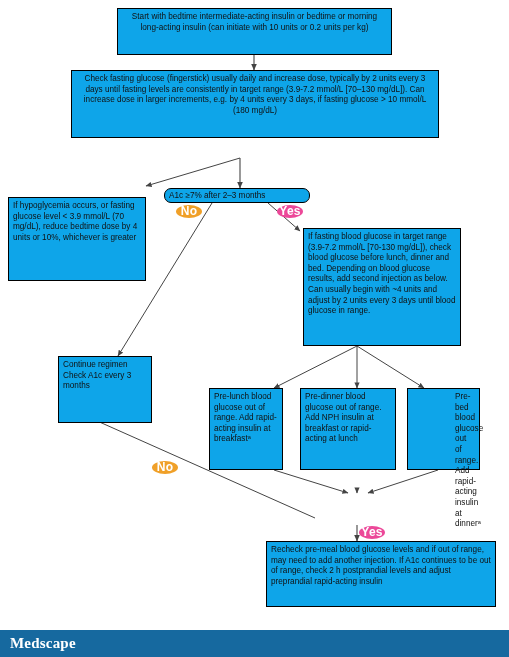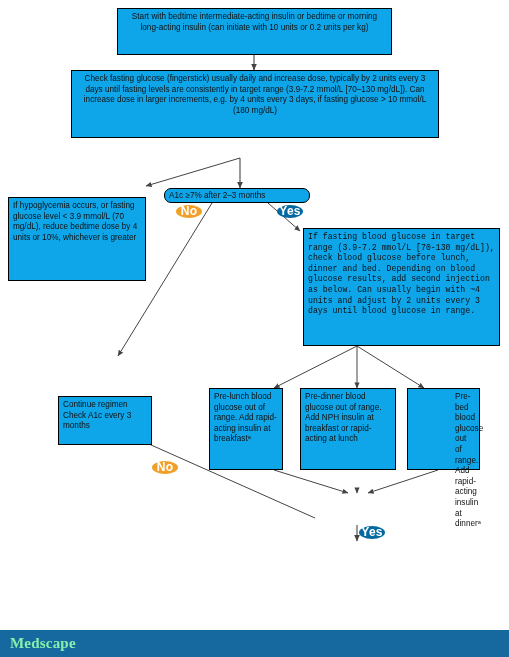--- a/index.html
+++ b/index.html
@@ -45,35 +45,35 @@
     color: #ffffff;
     font-weight: bold;
     font-size: 12px;
     line-height: 13px;
     text-align: center;
     width: 26px;
     height: 13px;
     letter-spacing: 0.2px;
   }
   .badge.no { background: #f0a028; }
-  .badge.yes { background: #0369a1; }
+  .badge.yes { background: #ec4899; }
   #footer {
     position: absolute;
     left: 0;
     bottom: 0;
     width: 509px;
     height: 27px;
     background: #16699f;
     z-index: 5;
   }
   #footer .brand {
     position: absolute;
     left: 10px;
     top: 5px;
-    color: #86efac;
+    color: #ffffff;
     font-family: "Liberation Serif", serif;
     font-size: 15px;
     font-weight: bold;
     letter-spacing: 0.2px;
   }
 </style>
 </head>
 <body>
 
 <div id="stage">
@@ -121,43 +121,46 @@
   </div>
 
   <div class="node left" style="left:164px; top:188px; width:146px; height:15px; padding-top:2px;border-radius:7px;">
     <span>A1c ≥7% after 2–3 months</span>
   </div>
 
   <div class="badge no" style="left:176px; top:205px;">No</div>
 
   <div class="badge yes" style="left:277px; top:205px;">Yes</div>
 
-  <div class="node left" style="left:303px; top:228px; width:197px; height:118px;font-family:Liberation Mono, monospace;">
+  <div class="node left" style="left:303px; top:228px; width:158px; height:118px;">
     <span>If fasting blood glucose in target range (3.9-7.2 mmol/L [70-130 mg/dL]), check blood glucose before lunch, dinner and bed. Depending on blood glucose results, add second injection as below. Can usually begin with ~4 units and adjust by 2 units every 3 days until blood glucose in range.</span>
   </div>
 
-  <div class="node left" style="left:58px; top:356px; width:94px; height:49px;margin-top:40px;">
+  <div class="node left" style="left:58px; top:356px; width:94px; height:67px;">
     <span>Continue regimen Check A1c every 3 months</span>
   </div>
 
   <div class="node left" style="left:300px; top:388px; width:96px; height:82px;">
     <span>Pre-dinner blood glucose out of range. Add NPH insulin at breakfast or rapid-acting at lunch</span>
   </div>
 
   <div class="node left" style="left:209px; top:388px; width:74px; height:82px;">
     <span>Pre-lunch blood glucose out of range. Add rapid-acting insulin at breakfastᵃ</span>
   </div>
 
   <div class="node left" style="left:407px; top:388px; width:73px; height:82px;padding-left:47px;">
     <span>Pre-bed blood glucose out of range. Add rapid-acting insulin at dinnerᵃ</span>
   </div>
 
   <div class="badge no" style="left:152px; top:461px;">No</div>
 
 
   <div class="badge yes" style="left:359px; top:526px;">Yes</div>
 
+  <div class="node left" style="left:266px; top:541px; width:230px; height:66px;">
+    <span>Recheck pre-meal blood glucose levels and if out of range, may need to add another injection. If A1c continues to be out of range, check 2 h postprandial levels and adjust preprandial rapid-acting insulin</span>
+  </div>
 
   <div id="footer">
     <span class="brand">Medscape</span>
   </div>
 
 </div>
 
 </body></html>

